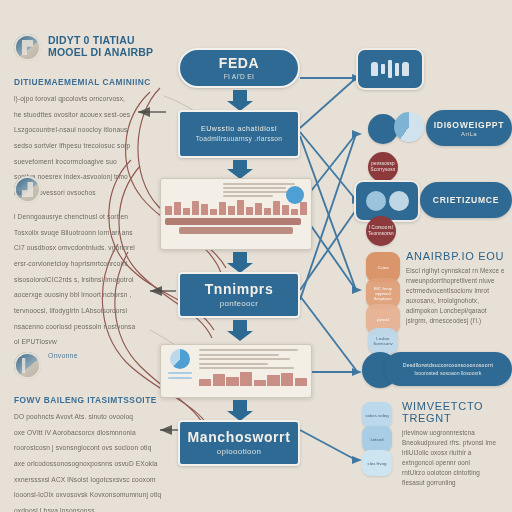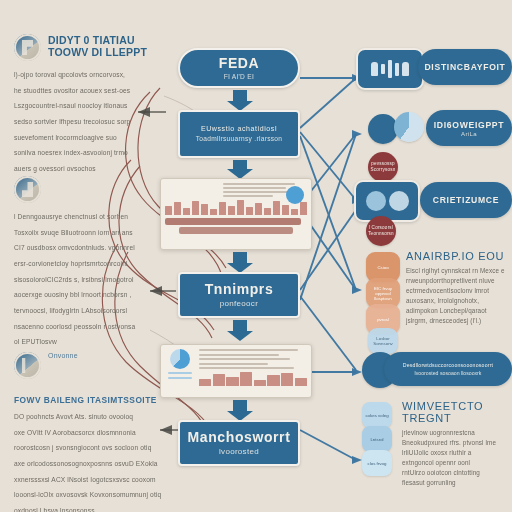--- a/index.html
+++ b/index.html
@@ -202,23 +202,24 @@
     </g>
   </svg>
 
   <div class="left-col">
 
     <div class="left-block" style="top:34px;">
       <div class="blk-head">
         <div class="badge"></div>
         <div class="blk-title">
           <span class="t1">DIDYT 0 TIATIAU</span>
-          <span class="t2">TOOWV DI LLEPPT</span>
-        </div>
-      </div>
+          <span class="t2">MOOEL DI ANAIRBP</span>
+        </div>
+      </div>
+      <div class="sub-head">DITIUEMAEMEMIAL CAMINIINC</div>
       <div class="body-txt">
         <p>l)-ojpo toroval qpcolovts orncorvosx,</p>
         <p>he stuodttes ovositor acouex sest-oes</p>
         <p>Lszgocountrel-nsaul noocloy itlonaus</p>
         <p>sedso sortvler lfhpesu trecoiosuc sorp</p>
         <p>suevefoment lrocormcloagive suo</p>
         <p>sonilva noesrex index-asvooionj trmo</p>
         <p>auers g ovessori ovsochos</p>
       </div>
     </div>
@@ -332,35 +333,32 @@
             <i style="height: 11px;"></i>
             <i style="height: 13px;"></i>
             <i style="height: 8px;"></i>
           </div>
       </div>
     </div>
     <div class="arrow-v" style="top:400px;height:12px;"></div>
 
     <div class="node rect" style="top:420px;height:46px;">
       <span class="n1">Manchosworrt</span>
-      <span class="n2" style="font-size:8px">lvoorosted</span>
+      <span class="n2" style="font-size:8px">opioootioon</span>
     </div>
   </div>
 
   <div class="right-col">
 
     <div class="tile" style="left:50px;top:48px;">
       <span class="fig" style="height:14px"></span>
       <span class="bar" style="height:10px"></span>
       <span class="bar" style="height:18px"></span>
       <span class="bar" style="height:13px"></span>
       <span class="fig" style="height:14px"></span>
-    </div>
-    <div class="cap" style="left:112px;top:49px;width:94px;">
-      <span class="c1">DISTINCBAYFOIT</span>
     </div>
 
     <div class="dot blue" style="left:62px;top:114px;width:30px;height:30px;"></div>
     <div class="dot pale" style="left:88px;top:112px;width:30px;height:30px;background:conic-gradient(#cfe2ee 0 60%,#7fb3d4 60% 100%);"></div>
     <div class="cap" style="left:120px;top:110px;width:86px;">
       <span class="c1">IDI6OWEIGPPT</span>
       <span class="c2">AriLa</span>
     </div>
     <div class="dot red" style="left:62px;top:152px;width:30px;height:30px;padding:3px;box-sizing:border-box;">
       <span>pevssossp

